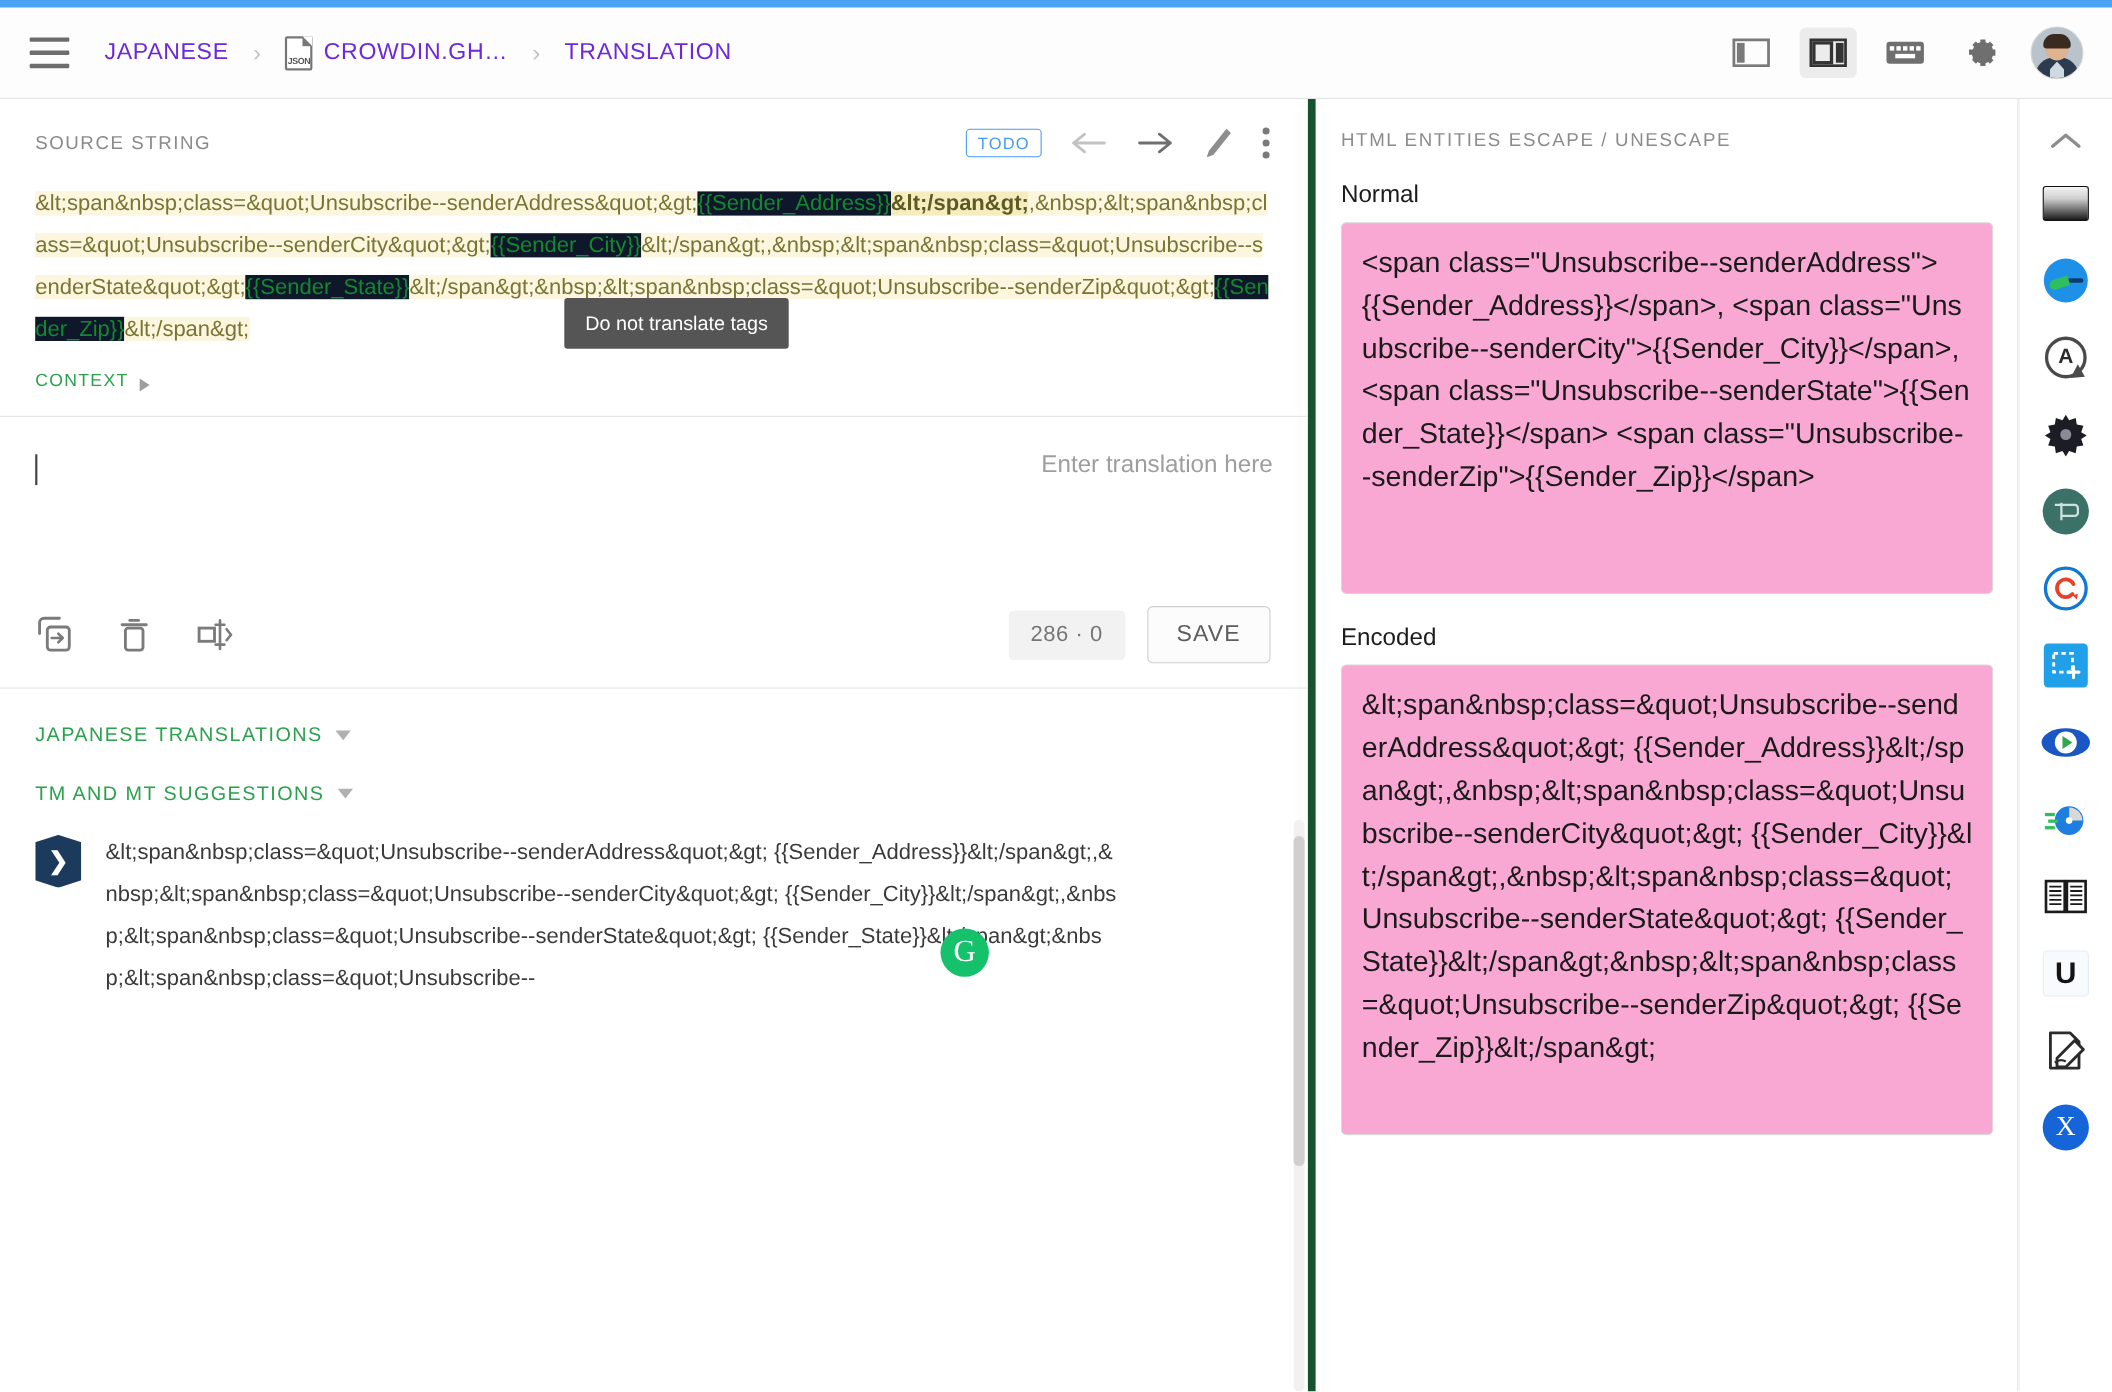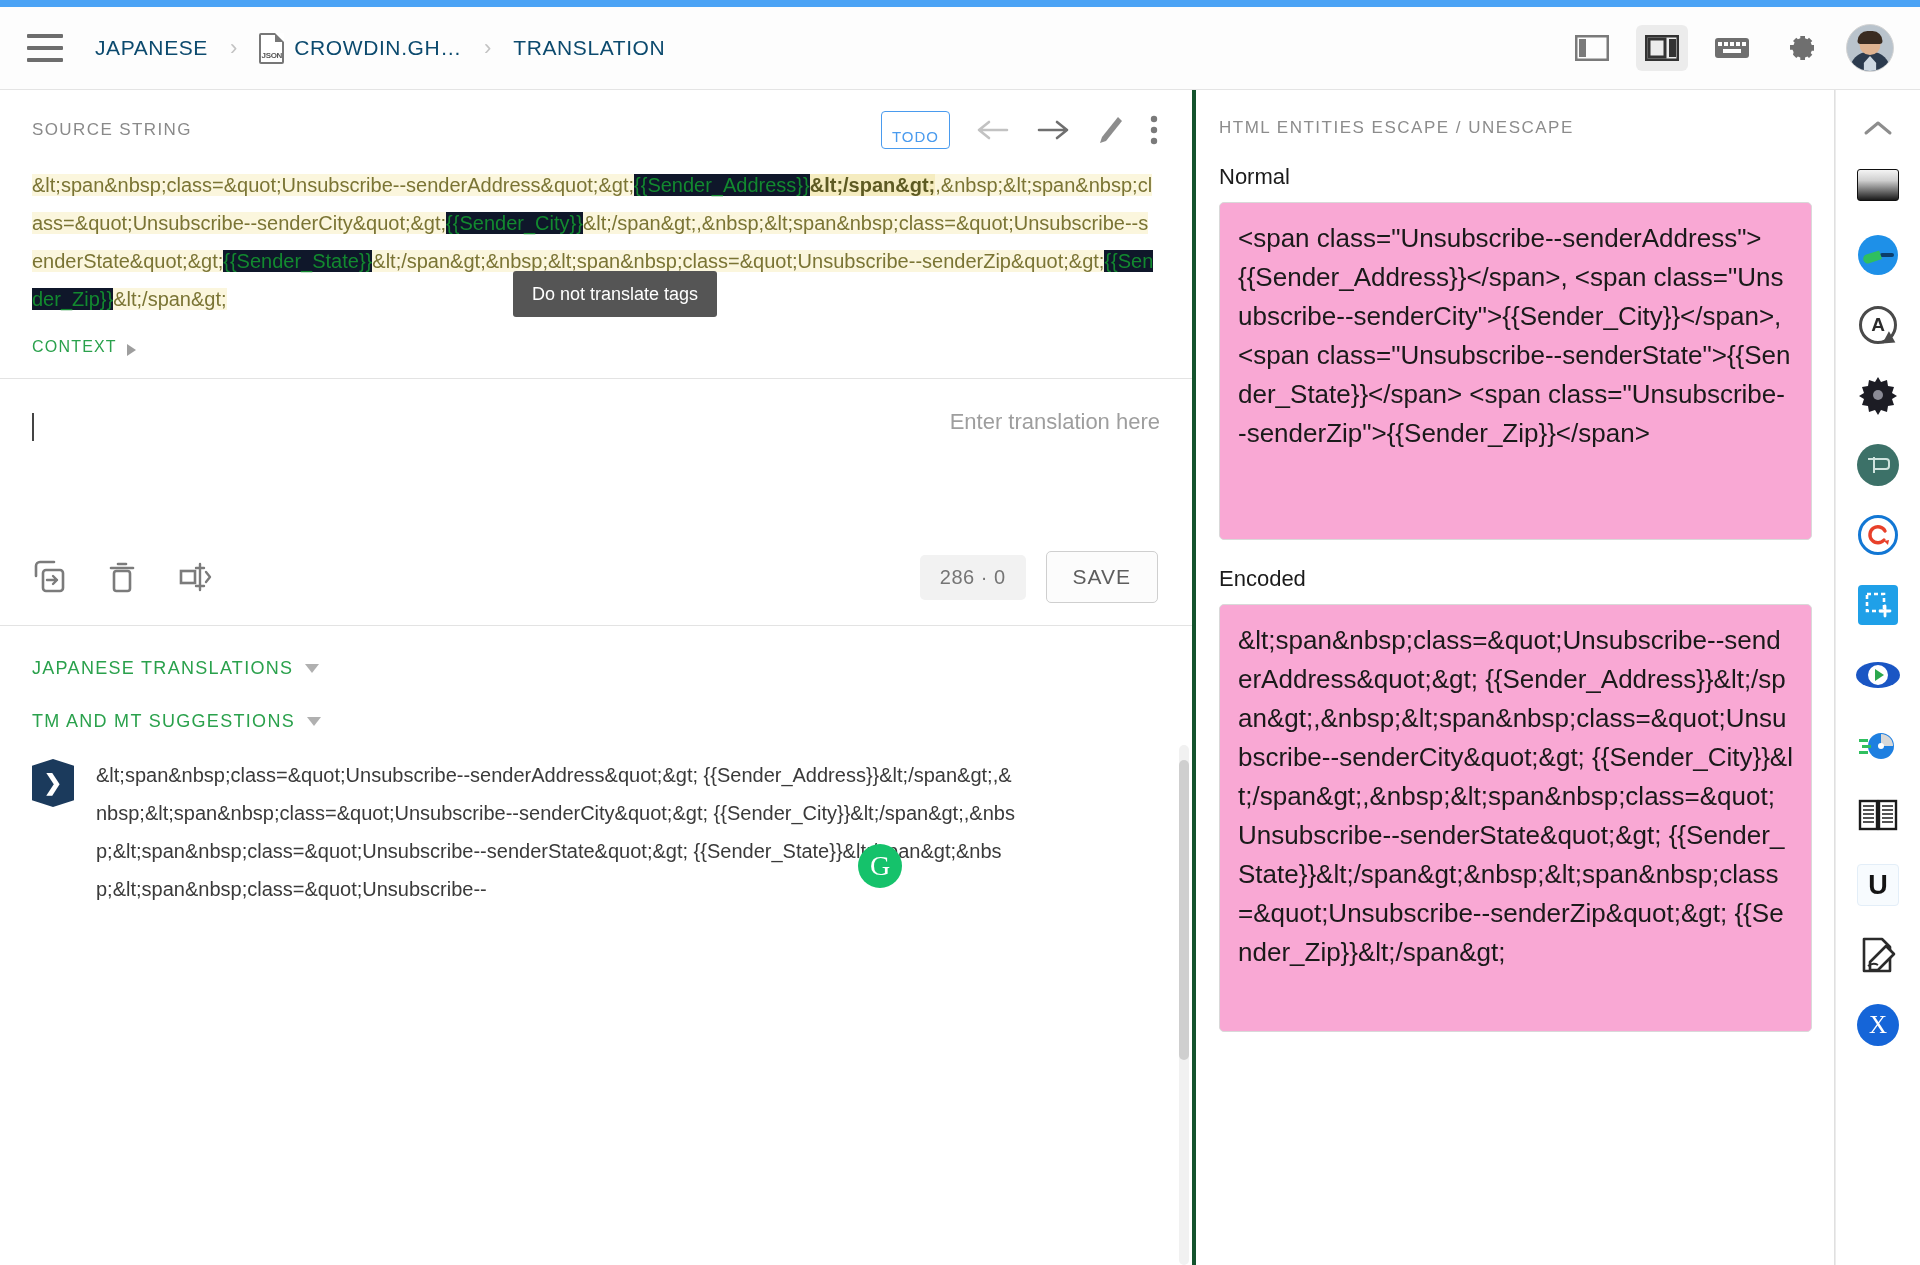--- a/index.html
+++ b/index.html
@@ -30,21 +30,21 @@
   }
   .hamburger {
     margin-left: 27px; width: 36px; height: 28px;
     display: flex; flex-direction: column; justify-content: space-between;
     cursor: pointer;
   }
   .hamburger span { display: block; height: 4px; background: #6d6d6d; border-radius: 1px; }
 
   .breadcrumb { display: flex; align-items: center; margin-left: 32px; }
   .crumb {
-    font-size: 21px; letter-spacing: 0.6px; color: #0c4a6e; font-weight: 400;
+    font-size: 21px; letter-spacing: 0.6px; color: #6d28d9; font-weight: 400;
     white-space: nowrap; cursor: pointer;
   }
   .crumb-sep {
     margin: 0 22px; color: #c3c3c3; font-size: 22px; line-height: 1;
   }
   .crumb-with-icon { display: flex; align-items: center; gap: 10px; }
   .json-icon {
     width: 25px; height: 31px; position: relative;
     border: 2px solid #777; border-radius: 2px; background: #fff;
     display: inline-block;
@@ -96,21 +96,21 @@
     width: 13px; height: 18px; background: #cfd9e2;
     clip-path: polygon(50% 0, 100% 40%, 100% 100%, 0 100%, 0 40%);
   }
 
   
   .main { position: absolute; top: 90px; left: 0; width: 1920px; height: 1175px; }
 
   .left-pane {
     position: absolute; left: 0; top: 0;
     width: 1196px; height: 1175px;
-    border-right: 4px solid #14532d;
+    border-right: 7px solid #14532d;
     background: #fff; overflow: hidden;
   }
   .right-pane {
     position: absolute; left: 1197px; top: 0;
     width: 638px; height: 1175px;
     background: #fff; border-right: 1px solid #e0e0e0;
     overflow: hidden;
   }
   .icon-rail {
     position: absolute; left: 1835px; top: 0;
@@ -123,21 +123,21 @@
   .source-head {
     display: flex; align-items: center;
     padding: 22px 34px 0 32px; height: 58px;
   }
   .source-title {
     font-size: 17px; letter-spacing: 1.4px; color: #8a8a8a; font-weight: 400;
   }
   .source-actions { margin-left: auto; display: flex; align-items: center; gap: 26px; }
   .todo-badge {
     border: 1px solid #4a9bee; color: #4a9bee; border-radius: 4px;
-    font-size: 15px; letter-spacing: 1px; padding: 17px 10px 4px;
+    font-size: 15px; letter-spacing: 1px; padding: 5px 10px 4px;
     cursor: pointer; line-height: 1;
   }
   .act-icon { cursor: pointer; display: flex; align-items: center; justify-content: center; }
 
   .source-body {
     padding: 18px 34px 6px 32px;
     font-size: 20px; line-height: 38px;
     color: #5a5a42; word-break: break-all;
     position: relative;
   }

